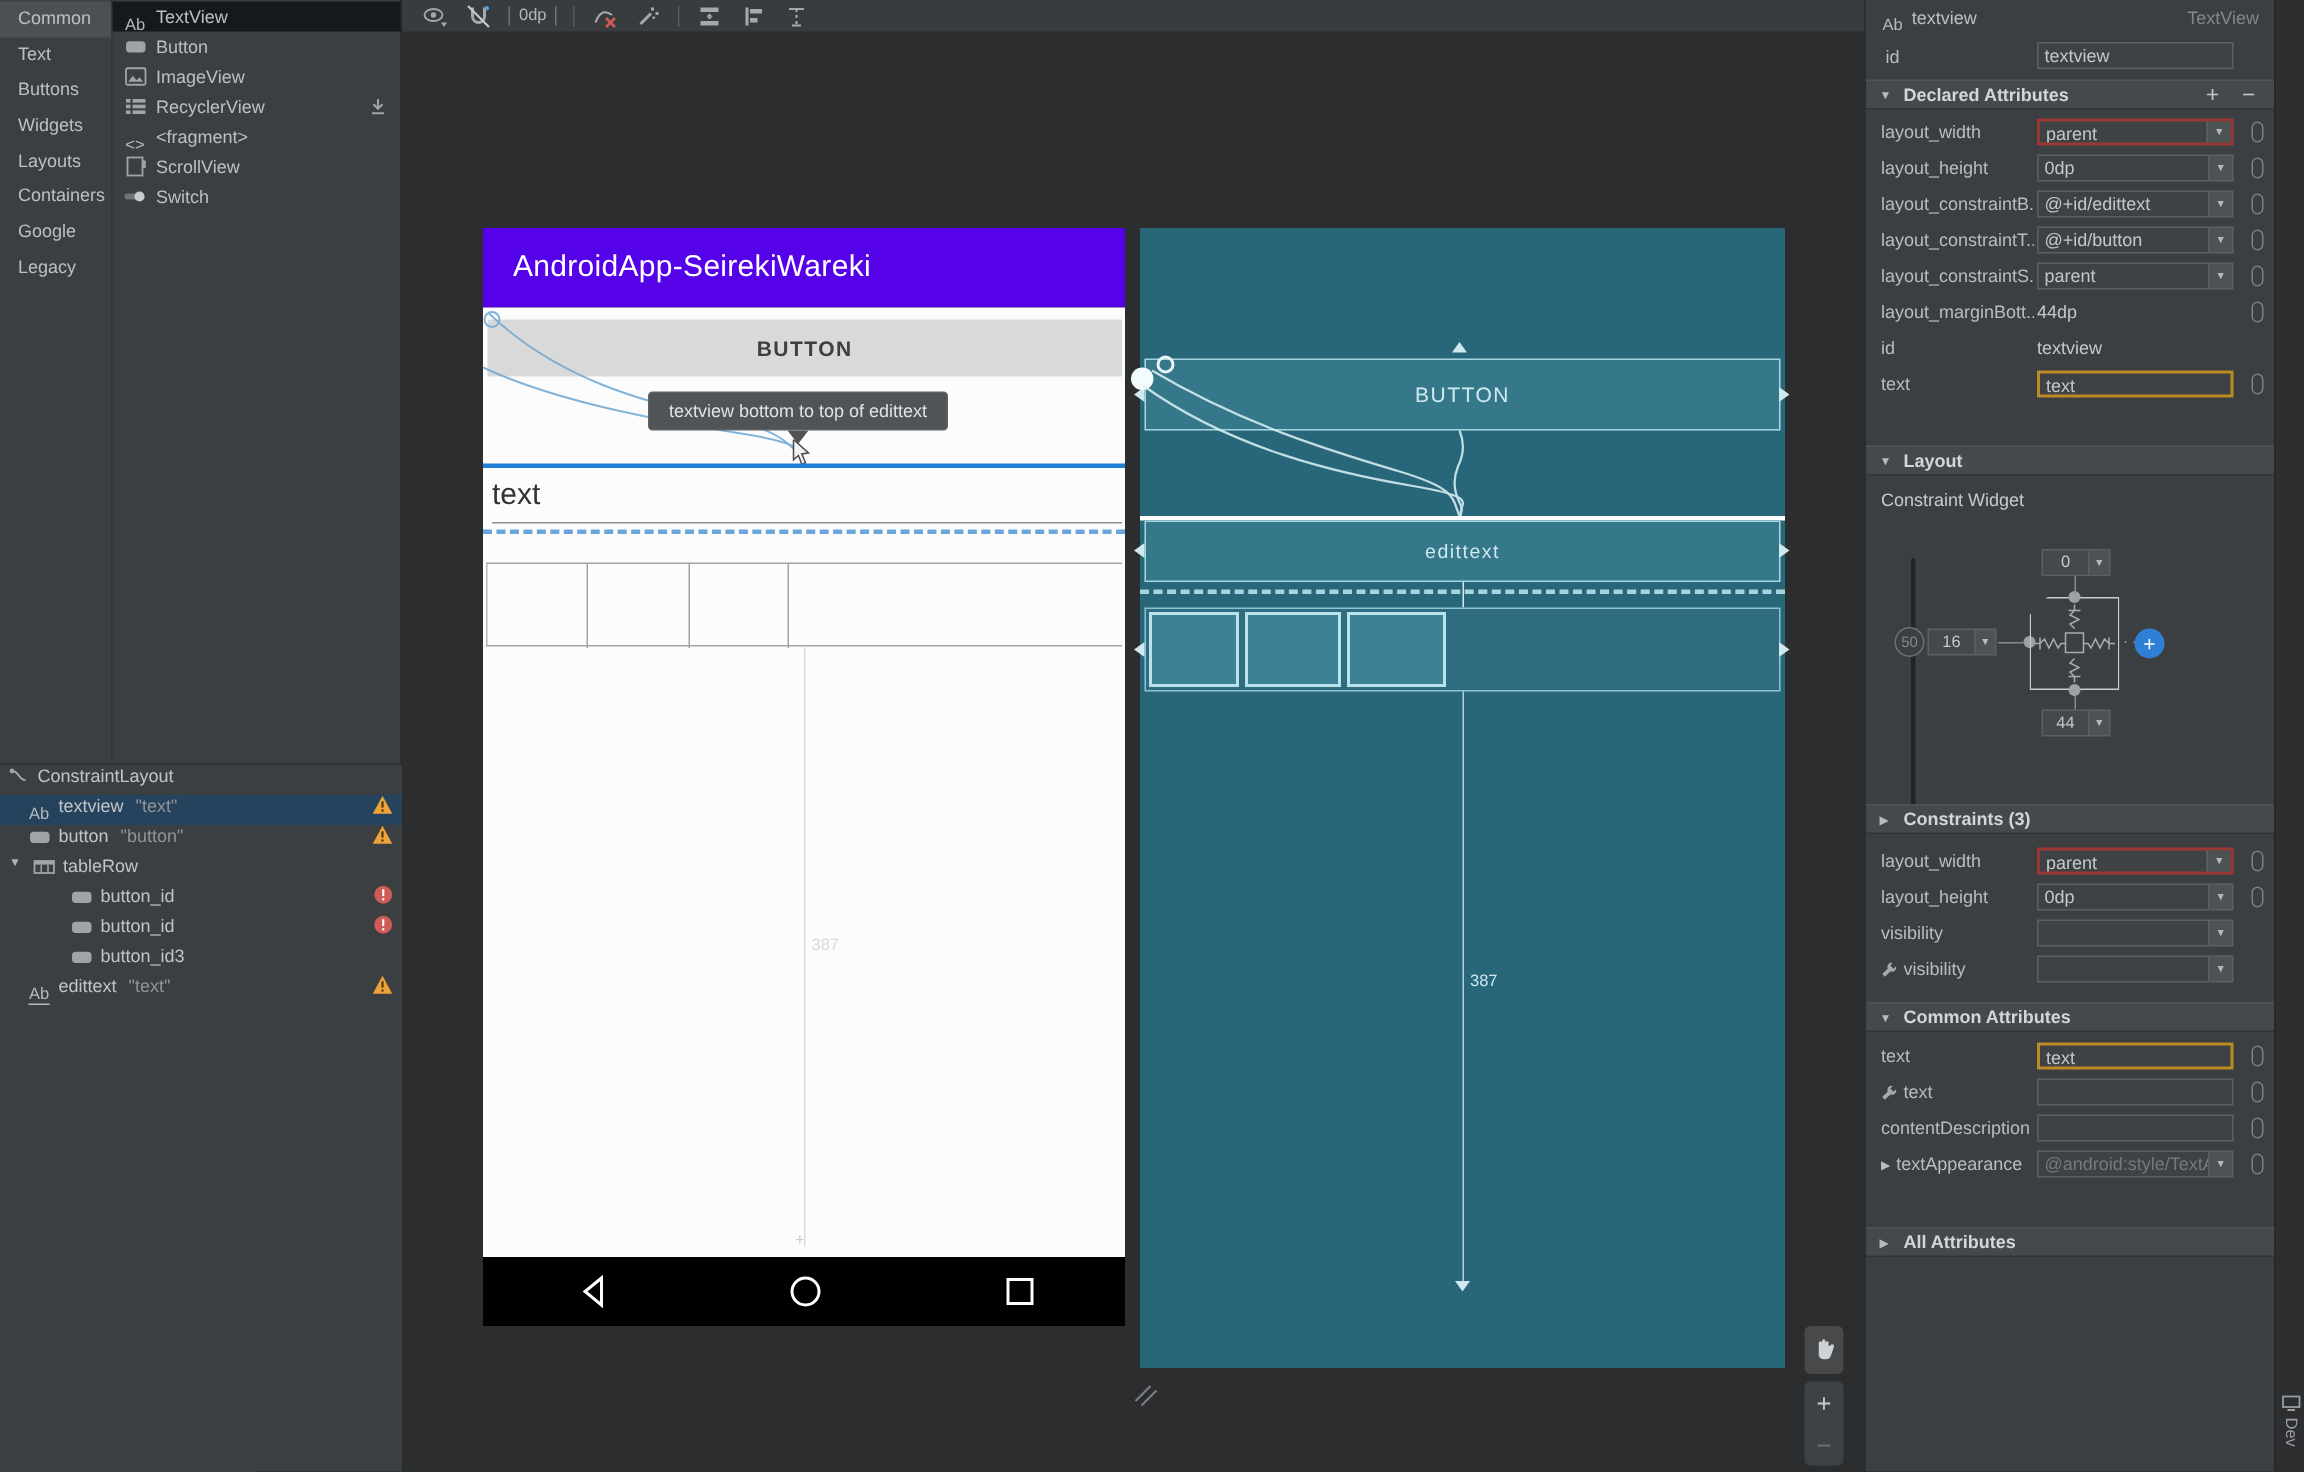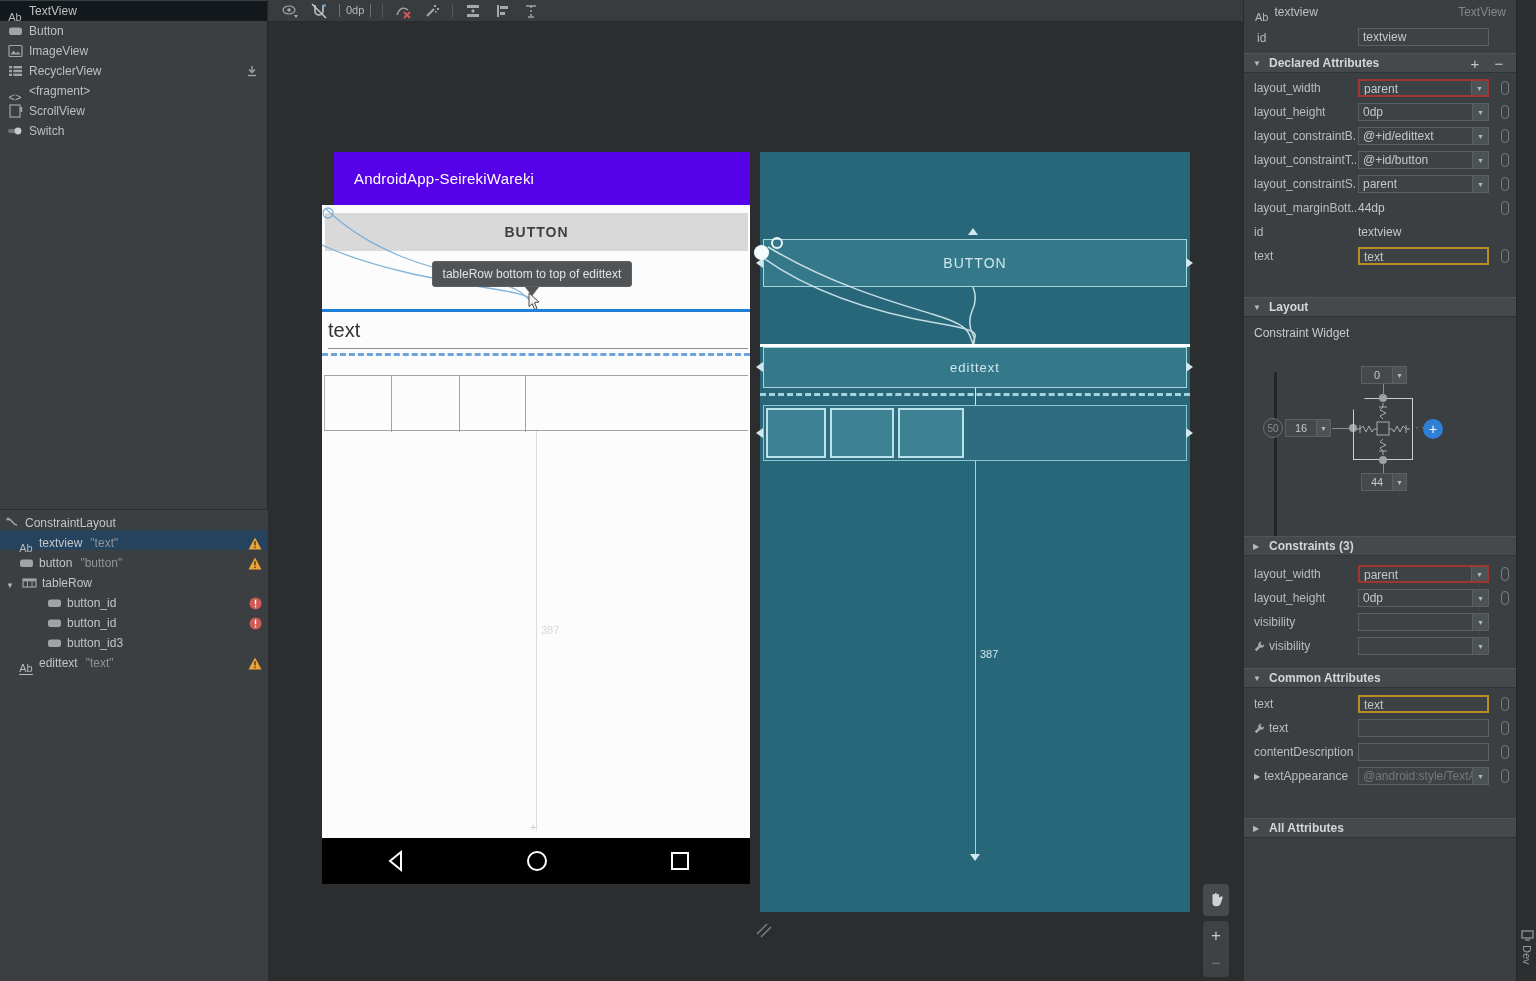--- a/index.html
+++ b/index.html
@@ -21,41 +21,41 @@
   .comp { height:20px; display:flex; align-items:center; padding-left:7px; gap:6px; position:relative; }
   .comp.selected { background:#14191d; }
   .icon16 { width:16px; height:15px; display:inline-flex; align-items:center; justify-content:center; flex:0 0 16px; }
   .ab { font-size:11px; font-weight:normal; color:#b5babd; line-height:11px;margin-top:12px; }
   .ab.u { border-bottom:1px solid #b5babd; }
   .comp .dl { position:absolute; right:8px; top:3px; }
 
   #tree-panel { top:510px; left:0; width:268px; height:471px; background:#3c3f41; }
   #tree-header { height:27px; display:flex; align-items:center; padding:0 9px; border-bottom:1px solid #323537; gap:14px; }
   #tree-header .sp { flex:1; }
-  .tree-row { height:20px; display:flex; align-items:flex-end; gap:5px; padding-right:6px; }
+  .tree-row { height:20px; display:flex; align-items:flex-start; gap:5px; padding-right:6px; }
   .tree-row.selected { background:#26435e; }
   .tree-row .lbl { color:#c2c5c7; }
   .tree-row .val { color:#8f9496; margin-left:3px; }
   .tree-row .sp { flex:1; }
   .twisty { width:12px; font-size:8px; color:#b0b3b5; text-align:center; }
 
   
   #canvas { left:268px; top:0; width:975px; height:981px; background:#2b2d2f; }
   #canvas-toolbar { height:22px; background:#393c3e; border-bottom:1px solid #292b2d; display:flex; align-items:center; gap:11px; padding-left:13px; }
   .tbicon { width:18px; height:16px; display:flex; align-items:center; justify-content:center; }
   .tbsep { width:1px; height:14px; background:#55585a; }
   #margin-default { font-size:11px; color:#b6b9bb; border-left:1px solid #6f7275; border-right:1px solid #6f7275; padding:0 6px; height:13px; line-height:12px; }
 
   
   #design-phone { left:54px; top:152px; width:428px; height:762px; }
   .statusbar { height:30px; background:#4500c9; color:#fff; display:flex; align-items:center; padding:0 12px; font-size:15px; font-weight:bold; }
   .statusbar .sp { flex:1; }
   .wifi { width:0; height:0; border-left:8px solid transparent; border-right:8px solid transparent; border-top:12px solid #fff; margin-right:8px; }
   .battery { width:11px; height:17px; background:#fff; border-radius:2px; }
-  .appbar { height:53px; background:#5502e8; color:#fff; display:flex; align-items:center; padding-left:20px; font-size:15px; font-weight:500; letter-spacing:.2px;margin-left:12px; }
+  .appbar { height:53px; background:#5502e8; color:#fff; display:flex; align-items:center; padding-left:20px; font-size:20px; font-weight:500; letter-spacing:.2px; }
   .dcontent { position:relative; height:633px; background:#fbfcfb; color:#3a3a3a; }
   .android-button { position:absolute; left:3px; top:8px; width:423px; height:38px; background:#d9d9d9; display:flex; align-items:center; justify-content:center; color:#3f3f3f; font-size:14px; font-weight:bold; letter-spacing:1px; }
   .blue-line { position:absolute; left:0; top:104px; width:428px; height:3px; background:#1f7fd6; }
   .tv-text { position:absolute; left:6px; top:114px; font-size:20px; color:#333; }
   .tv-underline { position:absolute; left:6px; top:143px; width:420px; height:1px; background:#8f8f8f; }
   .dash-blue { position:absolute; left:0; top:148px; width:428px; height:0; border-top:3px dashed #6ba5dc; }
   .trow { position:absolute; left:2px; top:170px; width:424px; height:56px; border-top:1px solid #a3a3a3; border-bottom:1px solid #a3a3a3; border-left:1px solid #b5b5b5; }
   .trow .cdiv { position:absolute; top:0; width:1px; height:56px; background:#a3a3a3; }
   .vmeasure { position:absolute; left:214px; top:226px; width:1px; height:400px; background:#dcdcdc; }
   .vmeasure-label { position:absolute; left:219px; top:419px; font-size:11px; color:#d8d8d8; }
@@ -126,20 +126,30 @@
   #tool-strip { left:1516px; top:0; width:20px; height:981px; background:#2c2e30; border-left:1px solid #242628; }
   .vtab { position:absolute; left:0; top:930px; width:20px; display:flex; flex-direction:column; align-items:center; gap:4px; color:#9a9da0; }
   .vtab .vt { writing-mode:vertical-rl; font-size:11px; }
   svg { display:block; }
 </style>
 </head>
 <body>
 
 <div id="left-panel" class="abs">
   <div id="palette">
+    <div id="palette-categories">
+        <div class="cat selected">Common</div>
+        <div class="cat">Text</div>
+        <div class="cat">Buttons</div>
+        <div class="cat">Widgets</div>
+        <div class="cat">Layouts</div>
+        <div class="cat">Containers</div>
+        <div class="cat">Google</div>
+        <div class="cat">Legacy</div>
+      </div>
     <div id="palette-components">
         <div class="comp selected">
           <span class="icon16">
             <span class="ab">Ab</span>
           </span>
           <span>TextView</span>
         </div>
         <div class="comp">
           <span class="icon16">
             <svg width="15" height="14" viewBox="0 0 15 14">
@@ -399,21 +409,21 @@
     <div class="dcontent">
       <div class="android-button">BUTTON</div>
       <svg class="abs" style="left:0;top:0;width:428px;height:112px;overflow:visible">
         <g fill="none" stroke="#6ea7d4" stroke-width="1.3" opacity="0.85">
           <circle cx="6" cy="8" r="5"></circle>
           <path d="M4 4 C 50 48 110 64 152 72 S 202 88 212 100"></path>
           <path d="M0 40 C 52 64 122 76 172 84 S 206 96 213 103"></path>
         </g>
       </svg>
       <div class="tooltip">
-        <span>tableRow bottom to top of edittext</span>
+        <span>textview bottom to top of edittext</span>
       </div>
       <svg class="abs" style="left:206px;top:88px" width="16" height="18" viewBox="0 0 16 18">
         <path d="M1 0 L11 9 L6.5 9.6 L9 15.5 L6.6 16.6 L4.3 10.7 L1 13.6 Z" fill="#f2f2f2" stroke="#4a4a4a" stroke-width="1"></path>
       </svg>
       <div class="blue-line"></div>
       <div class="tv-text">text</div>
       <div class="tv-underline"></div>
       <div class="dash-blue"></div>
       <div class="trow">
         <span class="cdiv" style="left:66px"></span>

